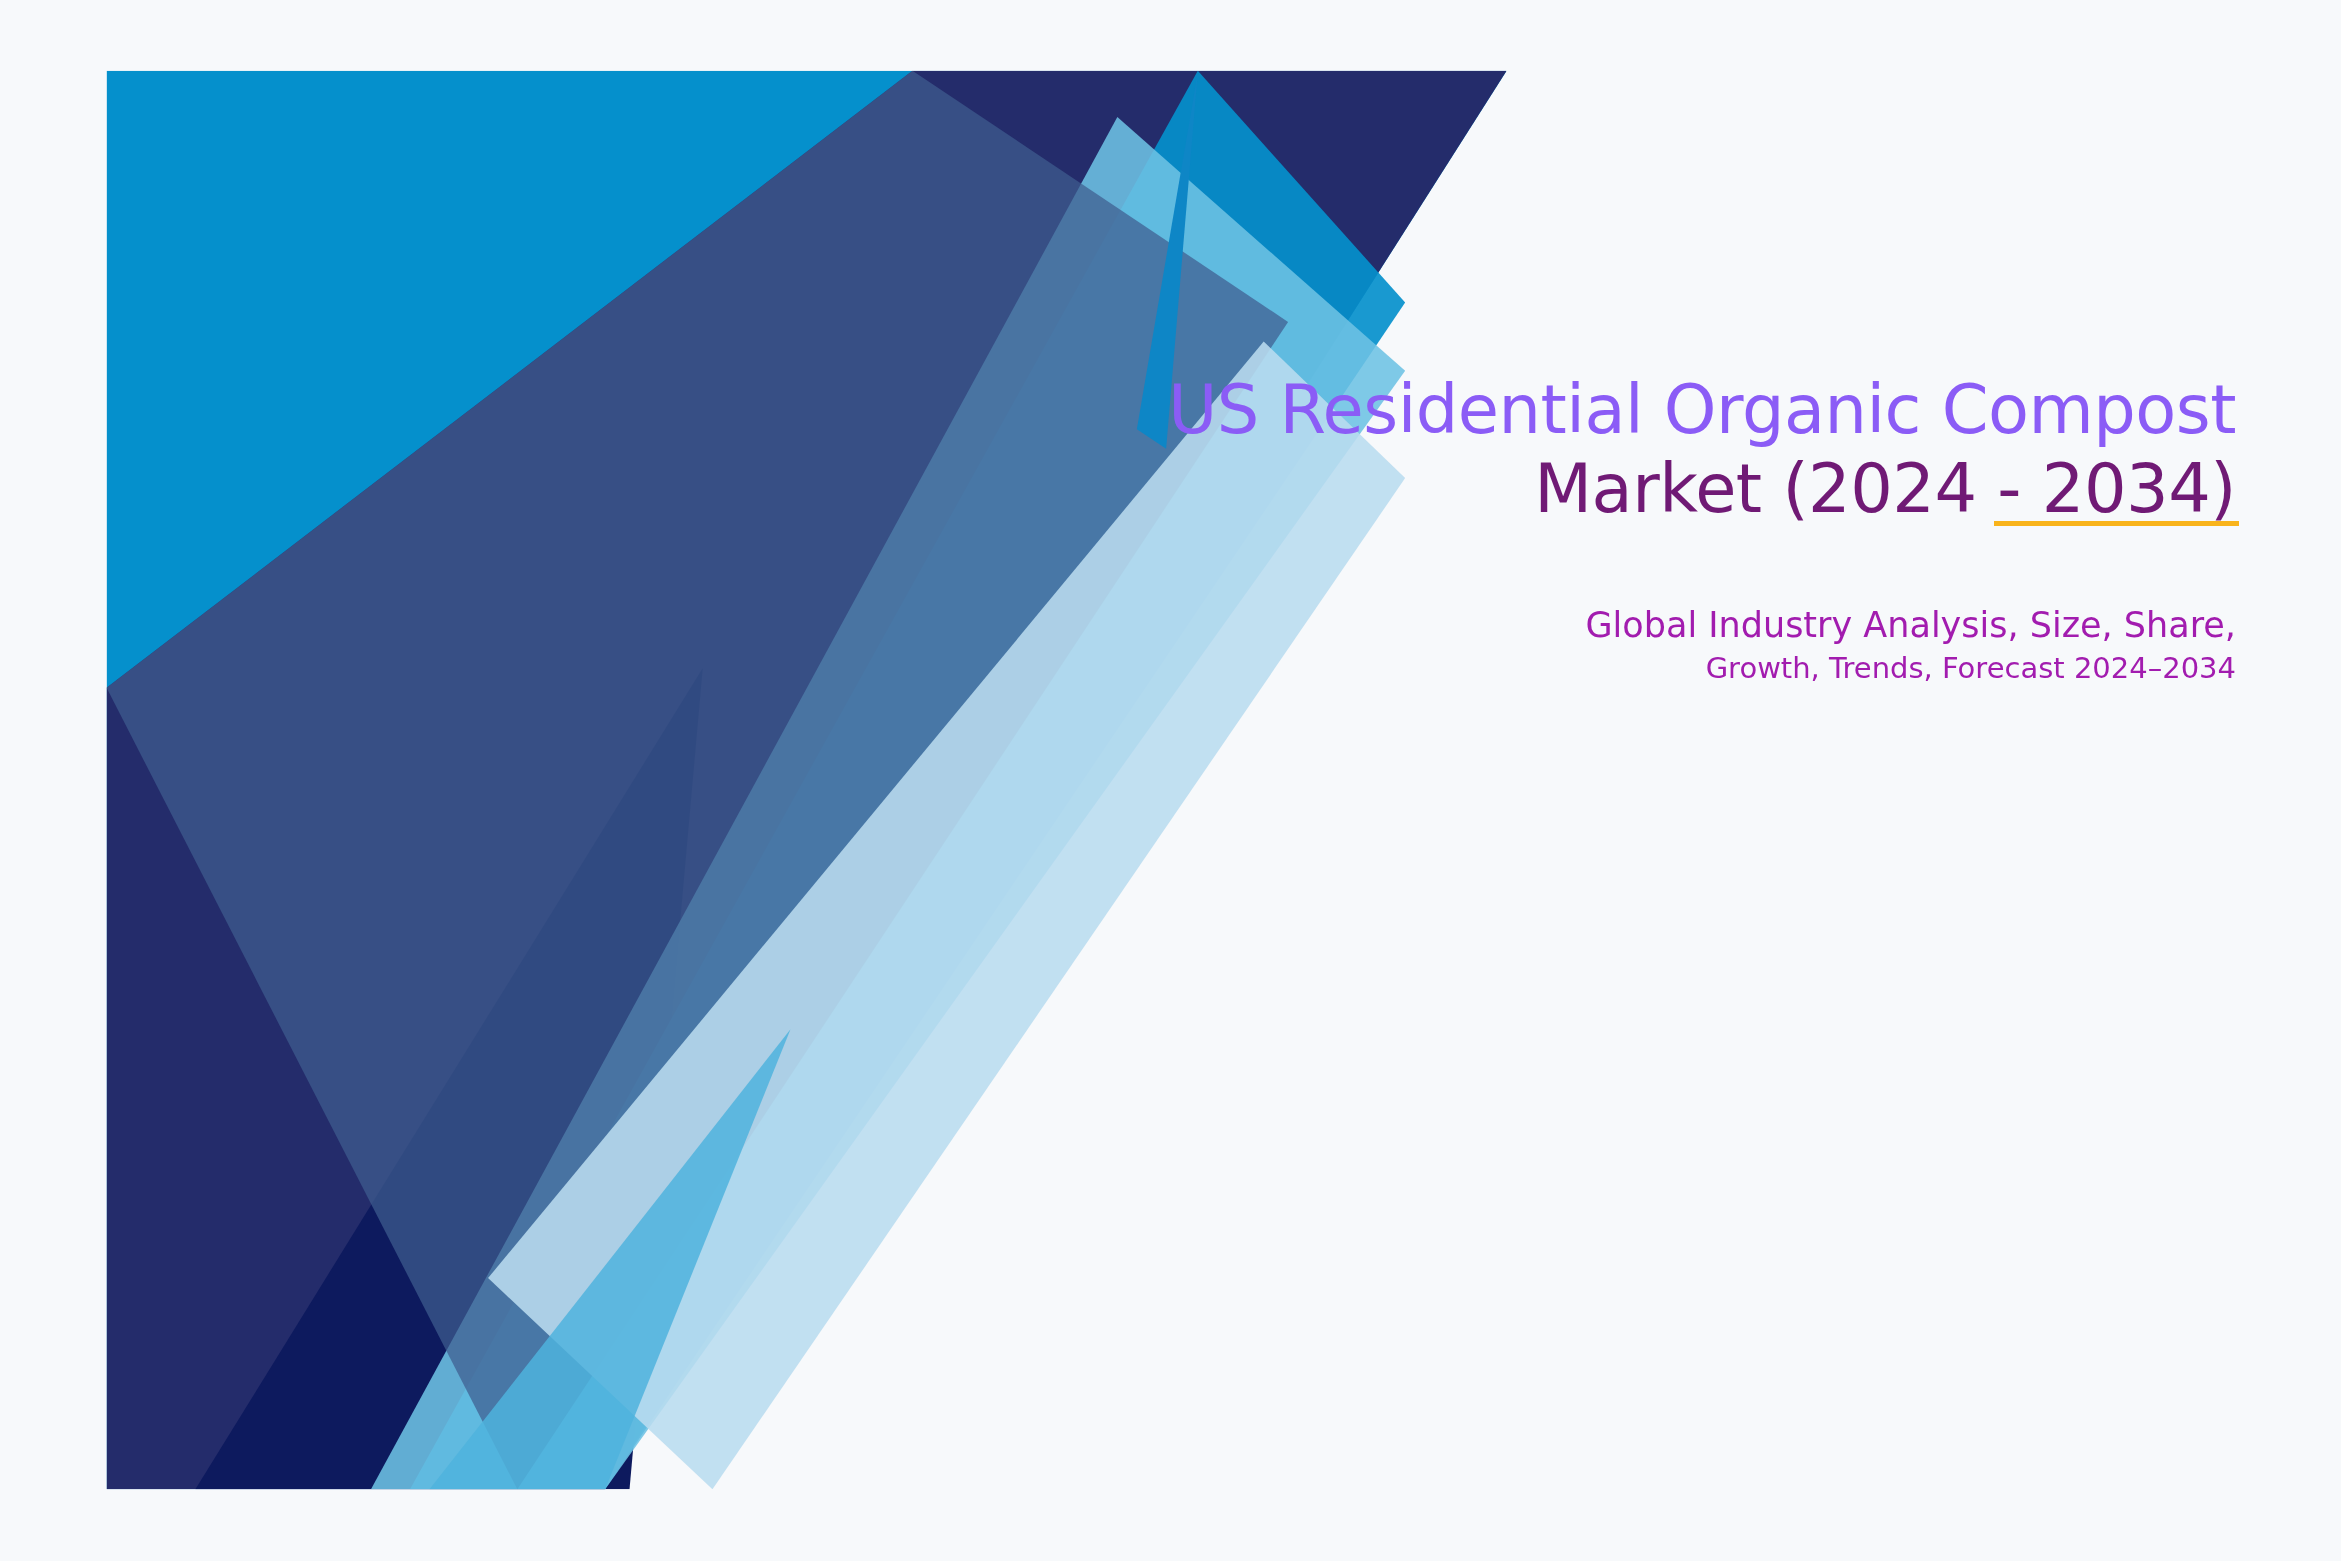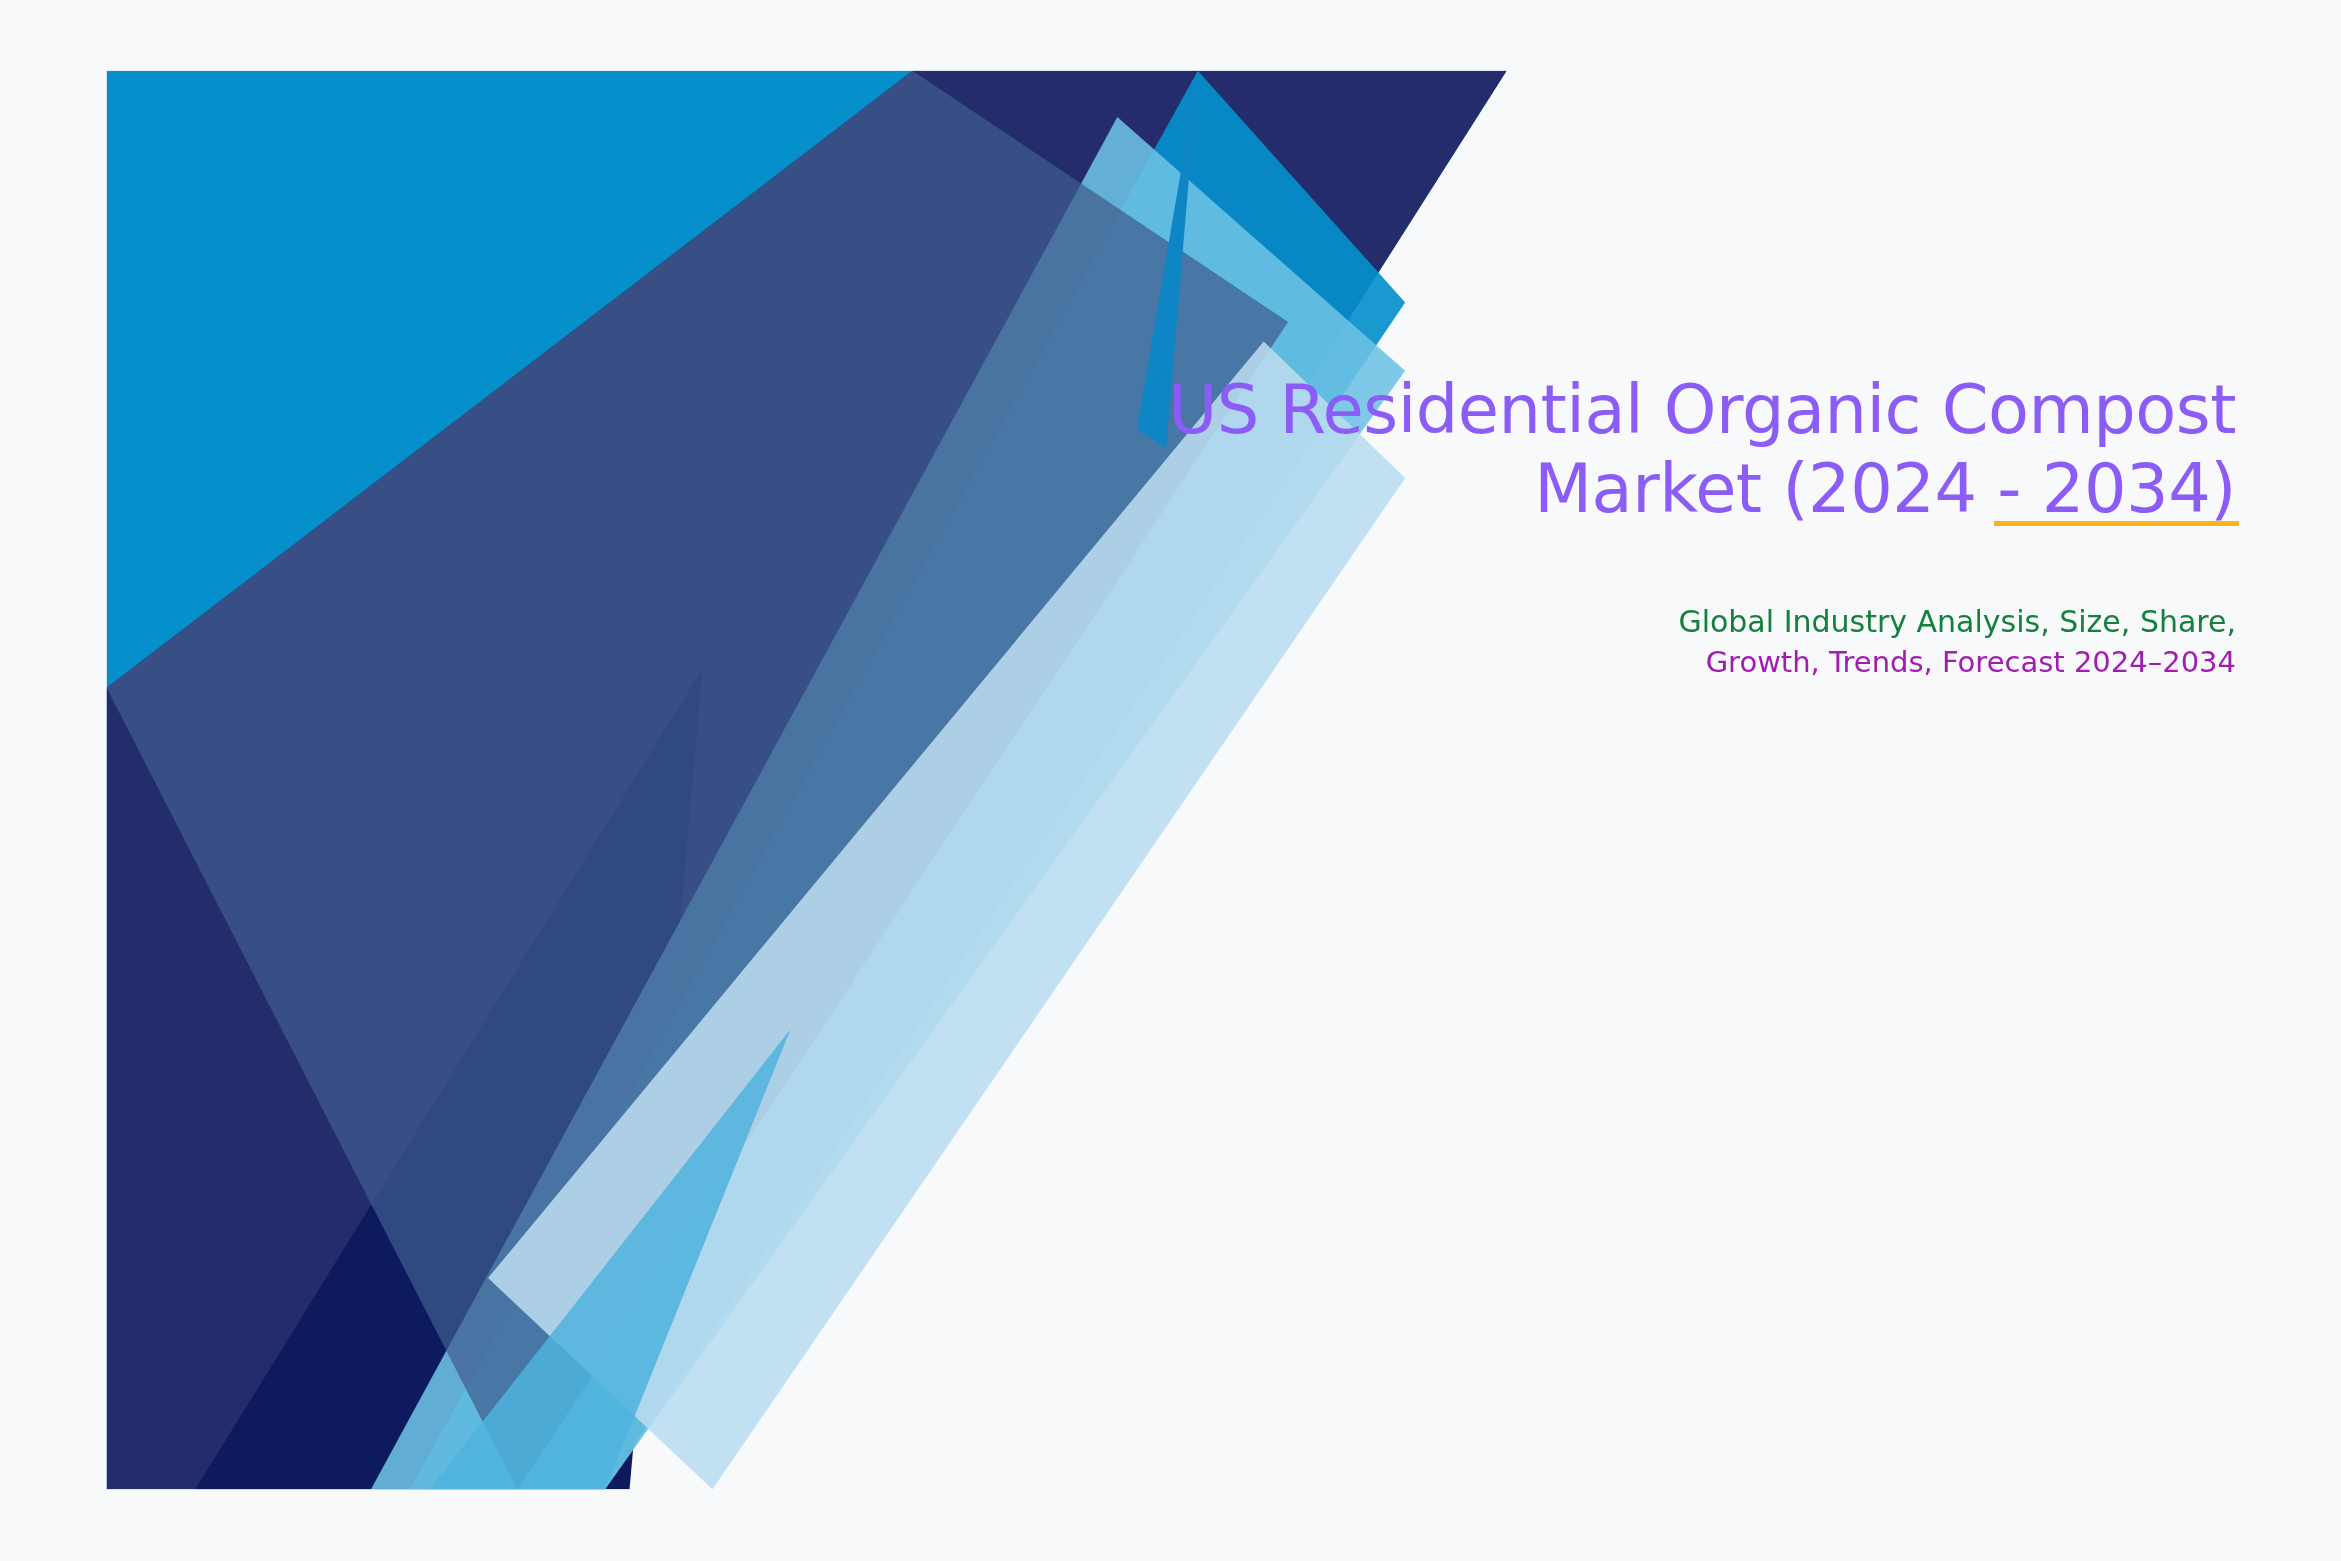--- a/index.html
+++ b/index.html
@@ -63,24 +63,24 @@
     top: 521px;
     width: 245px;
     height: 4.9px;
     background: #f9b41c;
     z-index: 4;
   }
 
   #page-subtitle {
     margin: 0;
     margin-top: 73px;
-    font-size: 30px;
+    font-size: 35px;
     line-height: 1.35;
     font-weight: 400;
-    color: #15803d;
+    color: #a21caf;
     white-space: pre-line;
     position: relative;
     z-index: 3;
   }
 </style>
 </head>
 <body>
 
 <div id="cover">
 
@@ -110,21 +110,21 @@
 
         <polygon points="1620,2110 1240,3053 880,3053" fill="#4fb3dd" opacity="0.85"></polygon>
 
         <polygon points="2455,148 2390,920 2330,880" fill="#0e86c6"></polygon>
       </g>
     </svg>
   </div>
 
   <div id="text-block">
     <h1 id="page-title">US Residential Organic Compost</h1>
-    <h1 id="page-title-2" style="margin:0;font-size:67px;line-height:1.18;font-weight:400;color:#8b5cf6;letter-spacing:-0.5px;position:relative;z-index:3;">Market (2024 - 2034)</h1>
+    <h1 id="page-title-2" style="margin:0;font-size:67px;line-height:1.18;font-weight:400;color:#701a75;letter-spacing:-0.5px;position:relative;z-index:3;">Market (2024 - 2034)</h1>
 
     <p id="page-subtitle">Global Industry Analysis, Size, Share,</p>
     <p id="page-subtitle-2" style="margin:0;font-size:29px;line-height:1.35;font-weight:400;color:#a21caf;position:relative;z-index:3;">Growth, Trends, Forecast 2024–2034</p>
   </div>
 
   <div id="title-accent"></div>
 
 </div>
 
 

